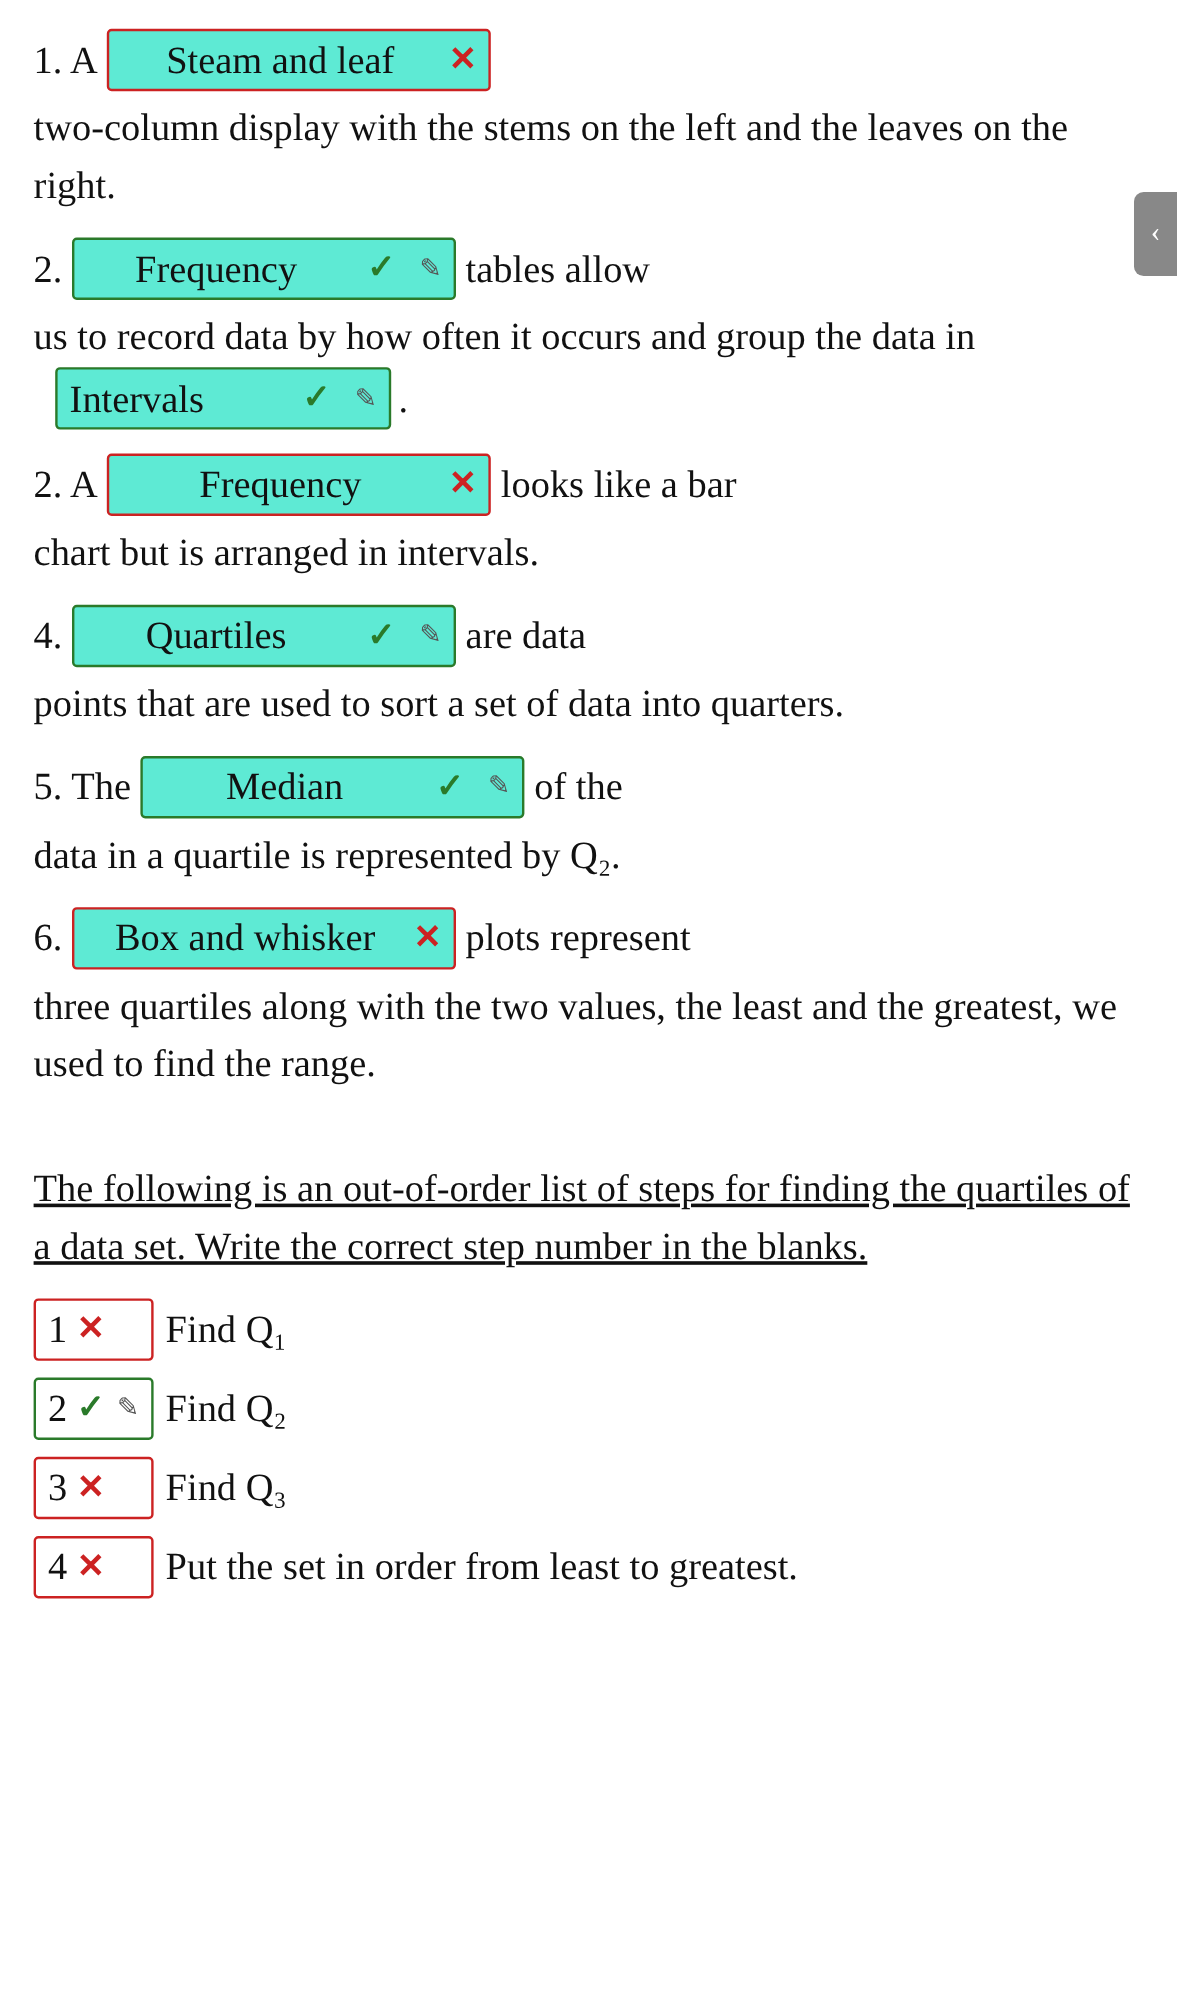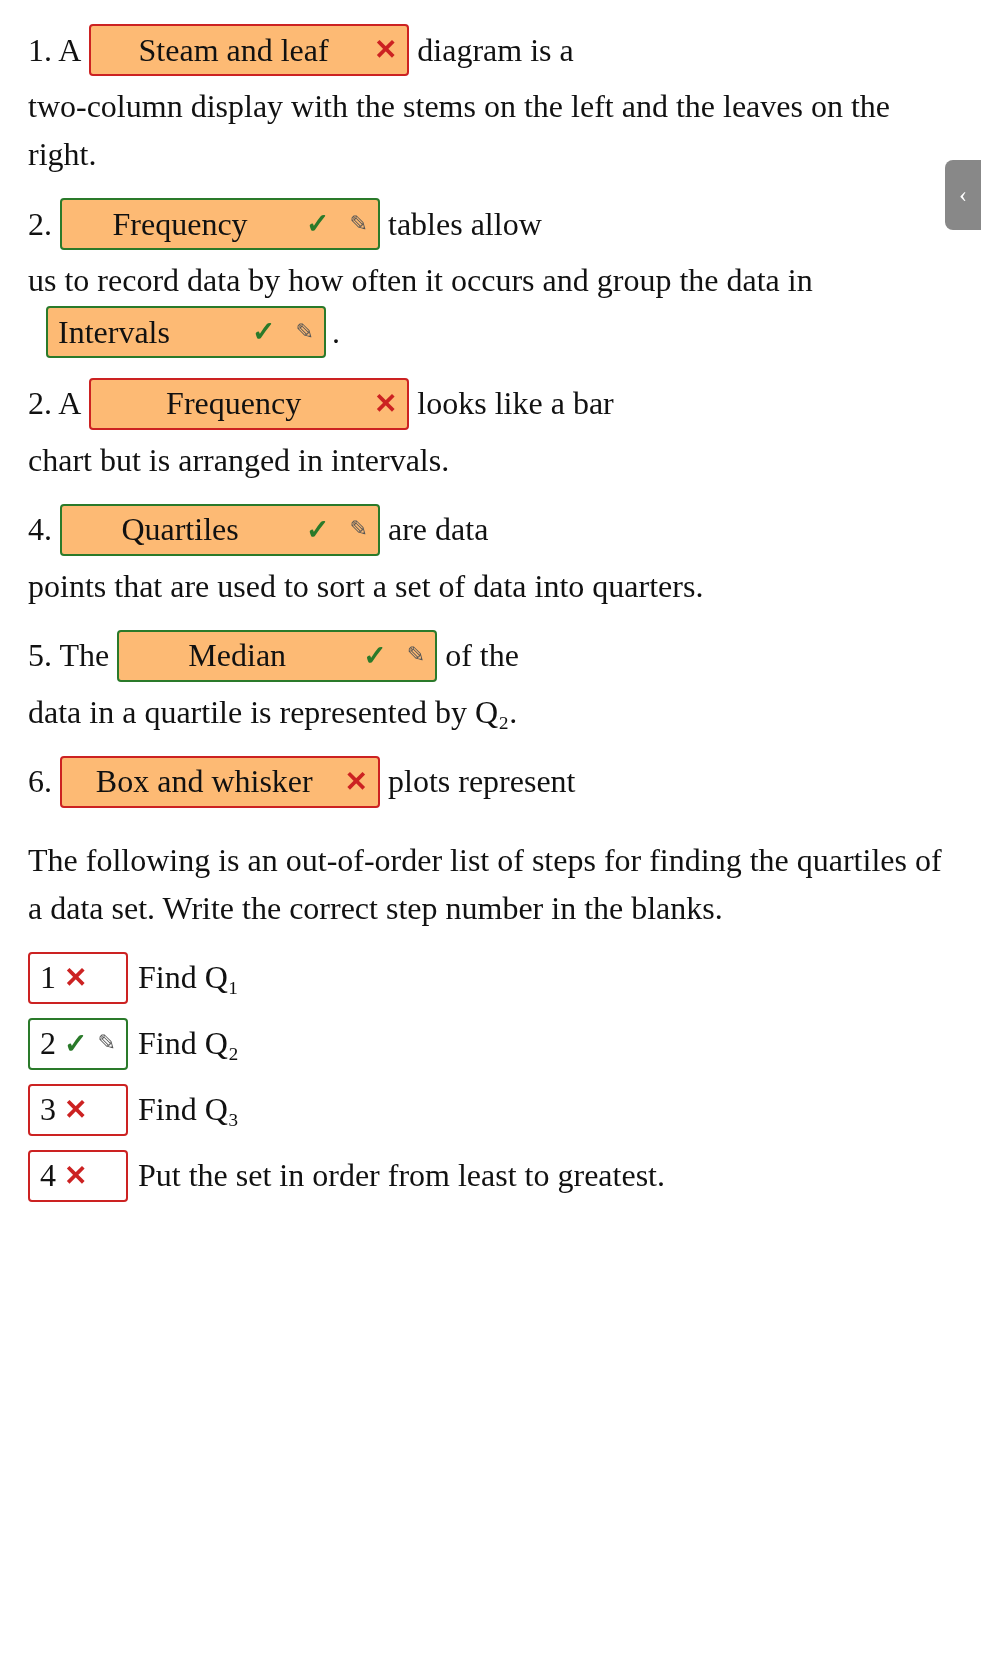--- a/index.html
+++ b/index.html
@@ -21,21 +21,21 @@
     }
 
     .answer-box {
       display: inline-flex;
       align-items: center;
       border: 2px solid #222;
       border-radius: 4px;
       padding: 2px 10px 2px 10px;
       min-width: 320px;
       height: 52px;
-      background: #fdba74;
+      background: #5eead4;
       font-size: 32px;
       position: relative;
       gap: 8px;
     }
 
     .answer-box.correct {
       border-color: #2a7a2a;
       gap: 18px;
     }
 
@@ -85,21 +85,22 @@
       font-size: 32px;
     }
 
     .paragraph {
       font-size: 32px;
       line-height: 1.5;
       margin-bottom: 20px;
     }
 
     .section-gap {
-      margin-top: 28px;
+      margin-top: 56px;
+      text-decoration: underline;
     }
 
     
     .step-row {
       display: flex;
       align-items: center;
       gap: 10px;
       margin-bottom: 14px;
     }
 
@@ -161,21 +162,20 @@
 <body>
 
 <div class="page-content">
 
   <div class="q-row">
     <span class="q-prefix">1. A</span>
     <div class="answer-box incorrect">
       <span class="answer-text">Steam and leaf</span>
       <span class="status-icon incorrect">✕</span>
     </div>
-    <span class="q-suffix">diagram is a</span>
   </div>
   <div class="paragraph">two-column display with the stems on the left and the leaves on the right.</div>
 
   <div class="q-row">
     <span class="q-prefix">2.</span>
     <div class="answer-box correct">
       <span class="answer-text">Frequency</span>
       <span class="status-icon correct">✓</span>
       <span class="edit-icon">✎</span>
     </div>
@@ -226,20 +226,21 @@
   <div class="paragraph">data in a quartile is represented by Q₂.</div>
 
   <div class="q-row">
     <span class="q-prefix">6.</span>
     <div class="answer-box incorrect">
       <span class="answer-text">Box and whisker</span>
       <span class="status-icon incorrect">✕</span>
     </div>
     <span class="q-suffix">plots represent</span>
   </div>
+  <div class="paragraph">three quartiles along with the two values, the least and the greatest, we used to find the range.</div>
 
   <div class="section-gap">
     <div class="paragraph">The following is an out-of-order list of steps for finding the quartiles of a data set. Write the correct step number in the blanks.</div>
   </div>
 
   <div class="step-row">
     <div class="step-box incorrect">
       <span class="step-label">1</span>
       <span class="status-icon incorrect">✕</span>
     </div>

